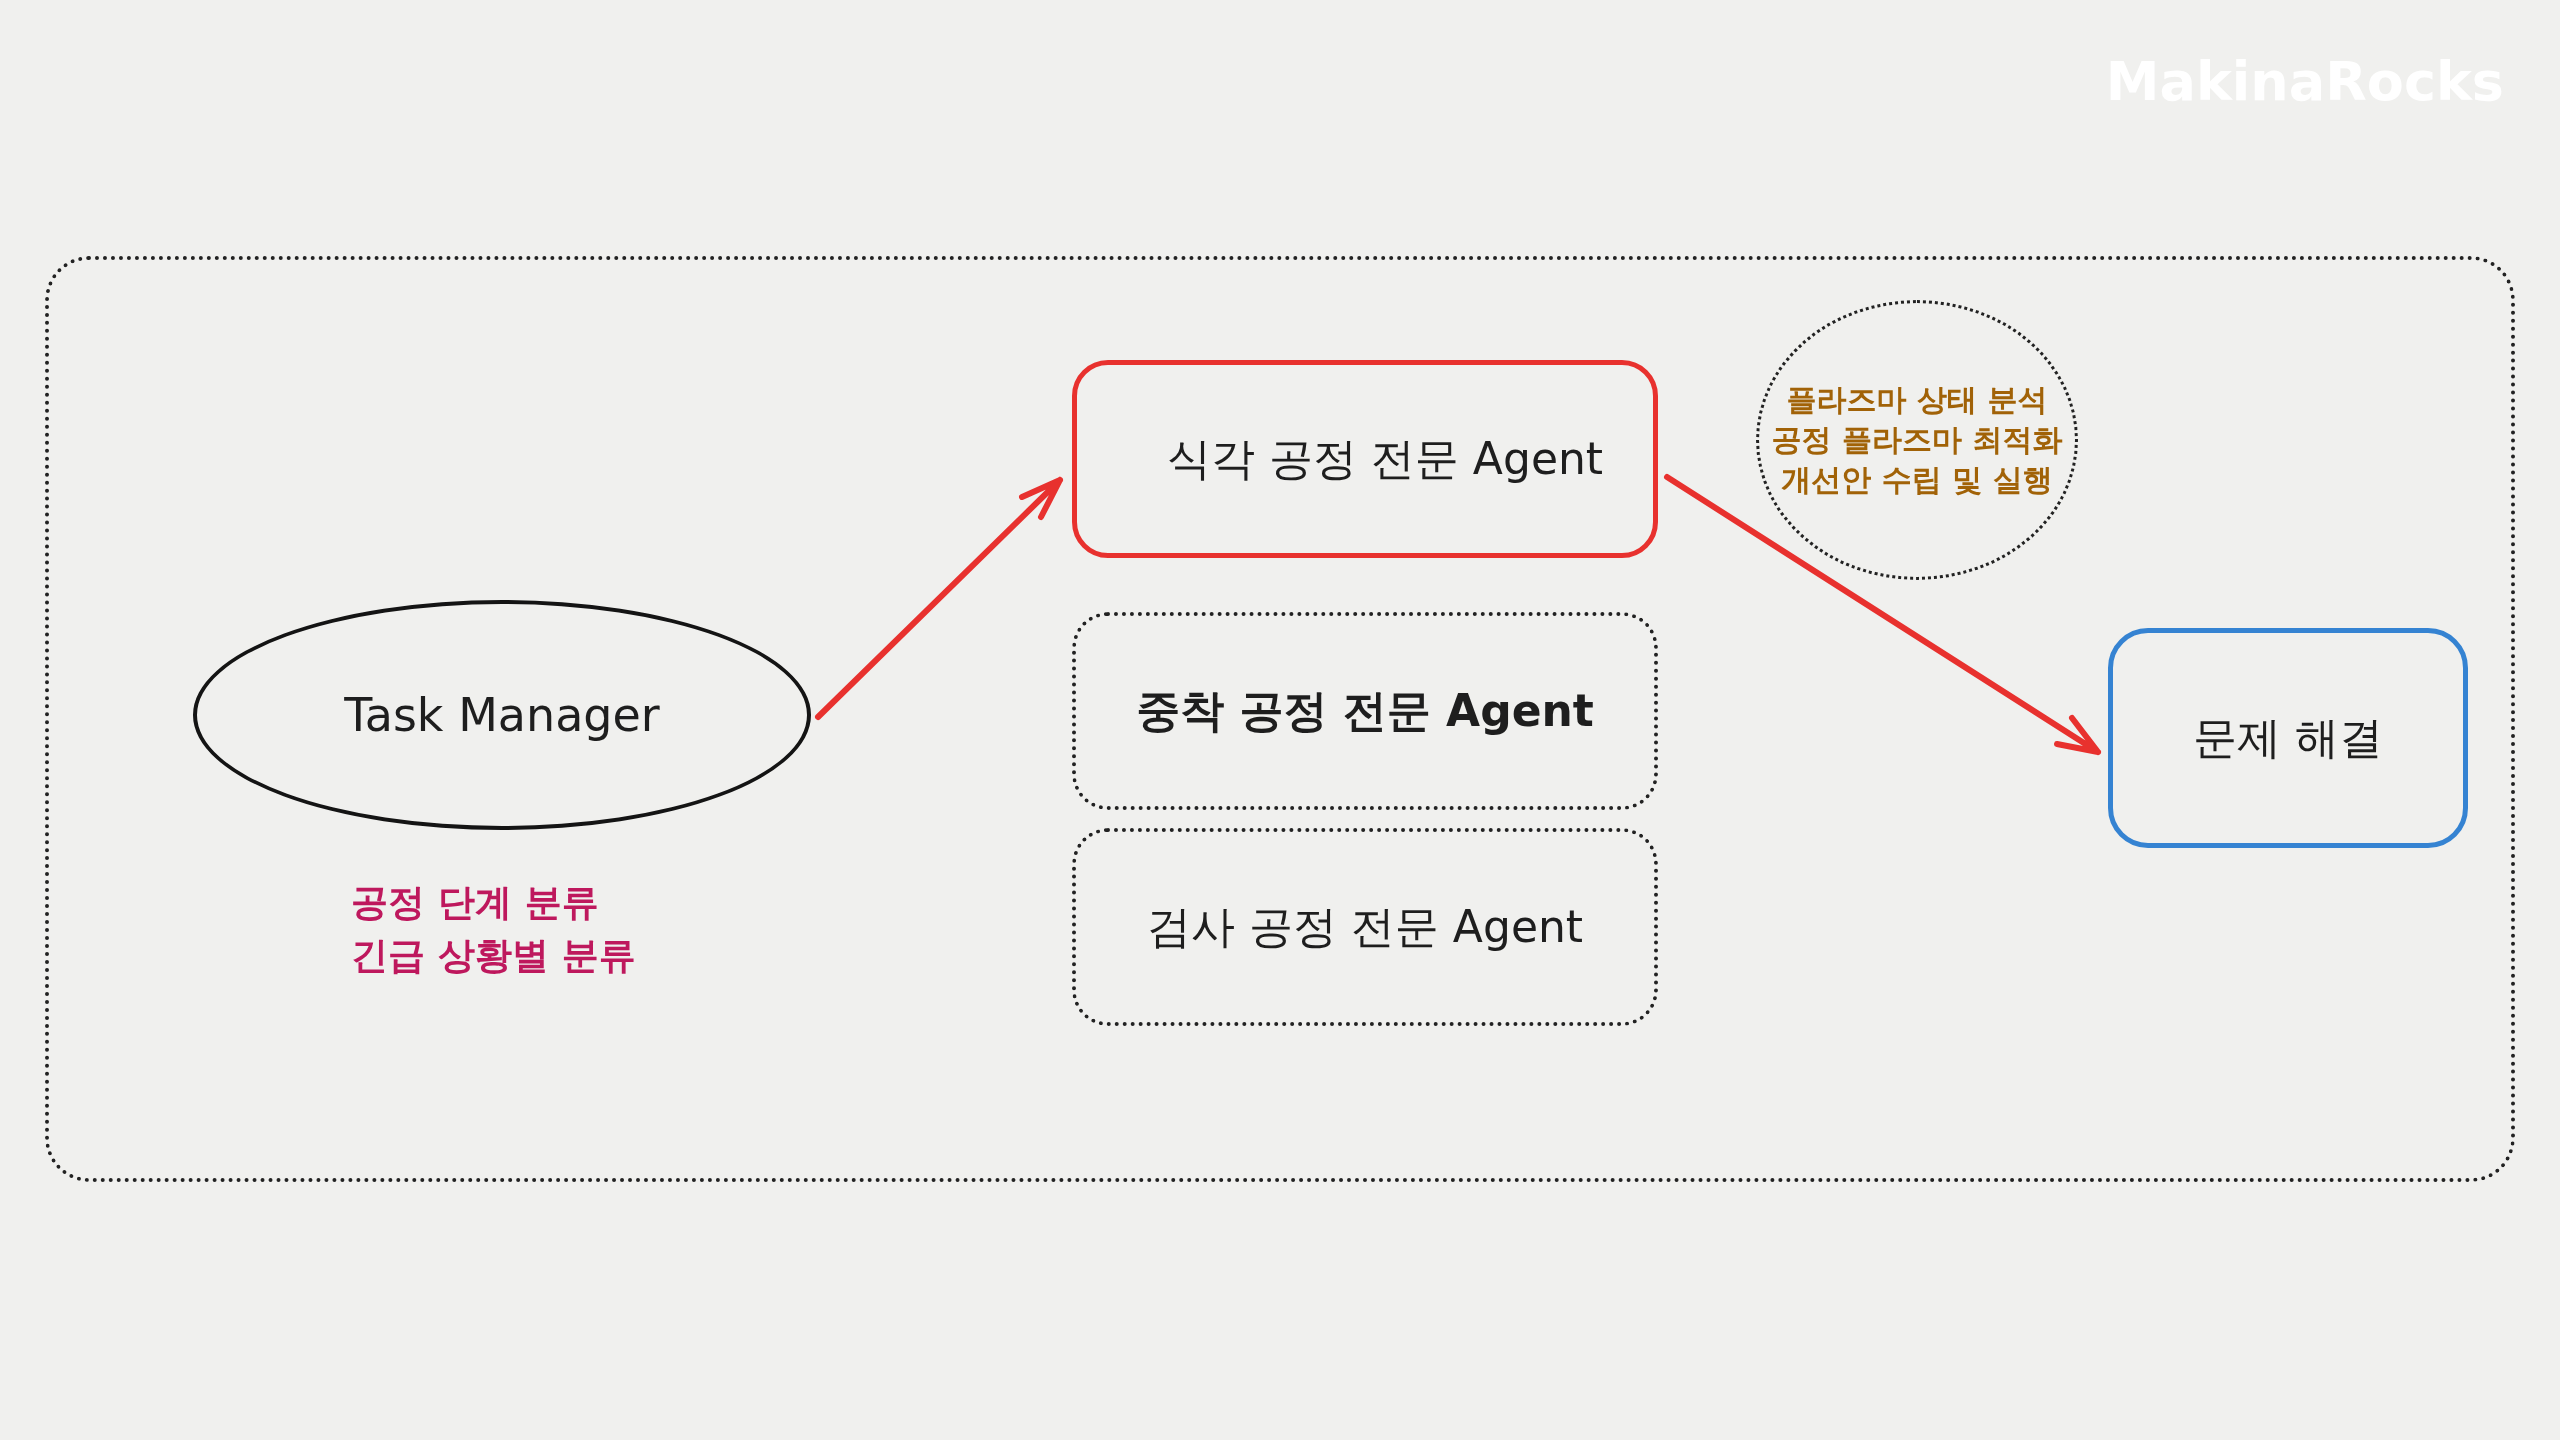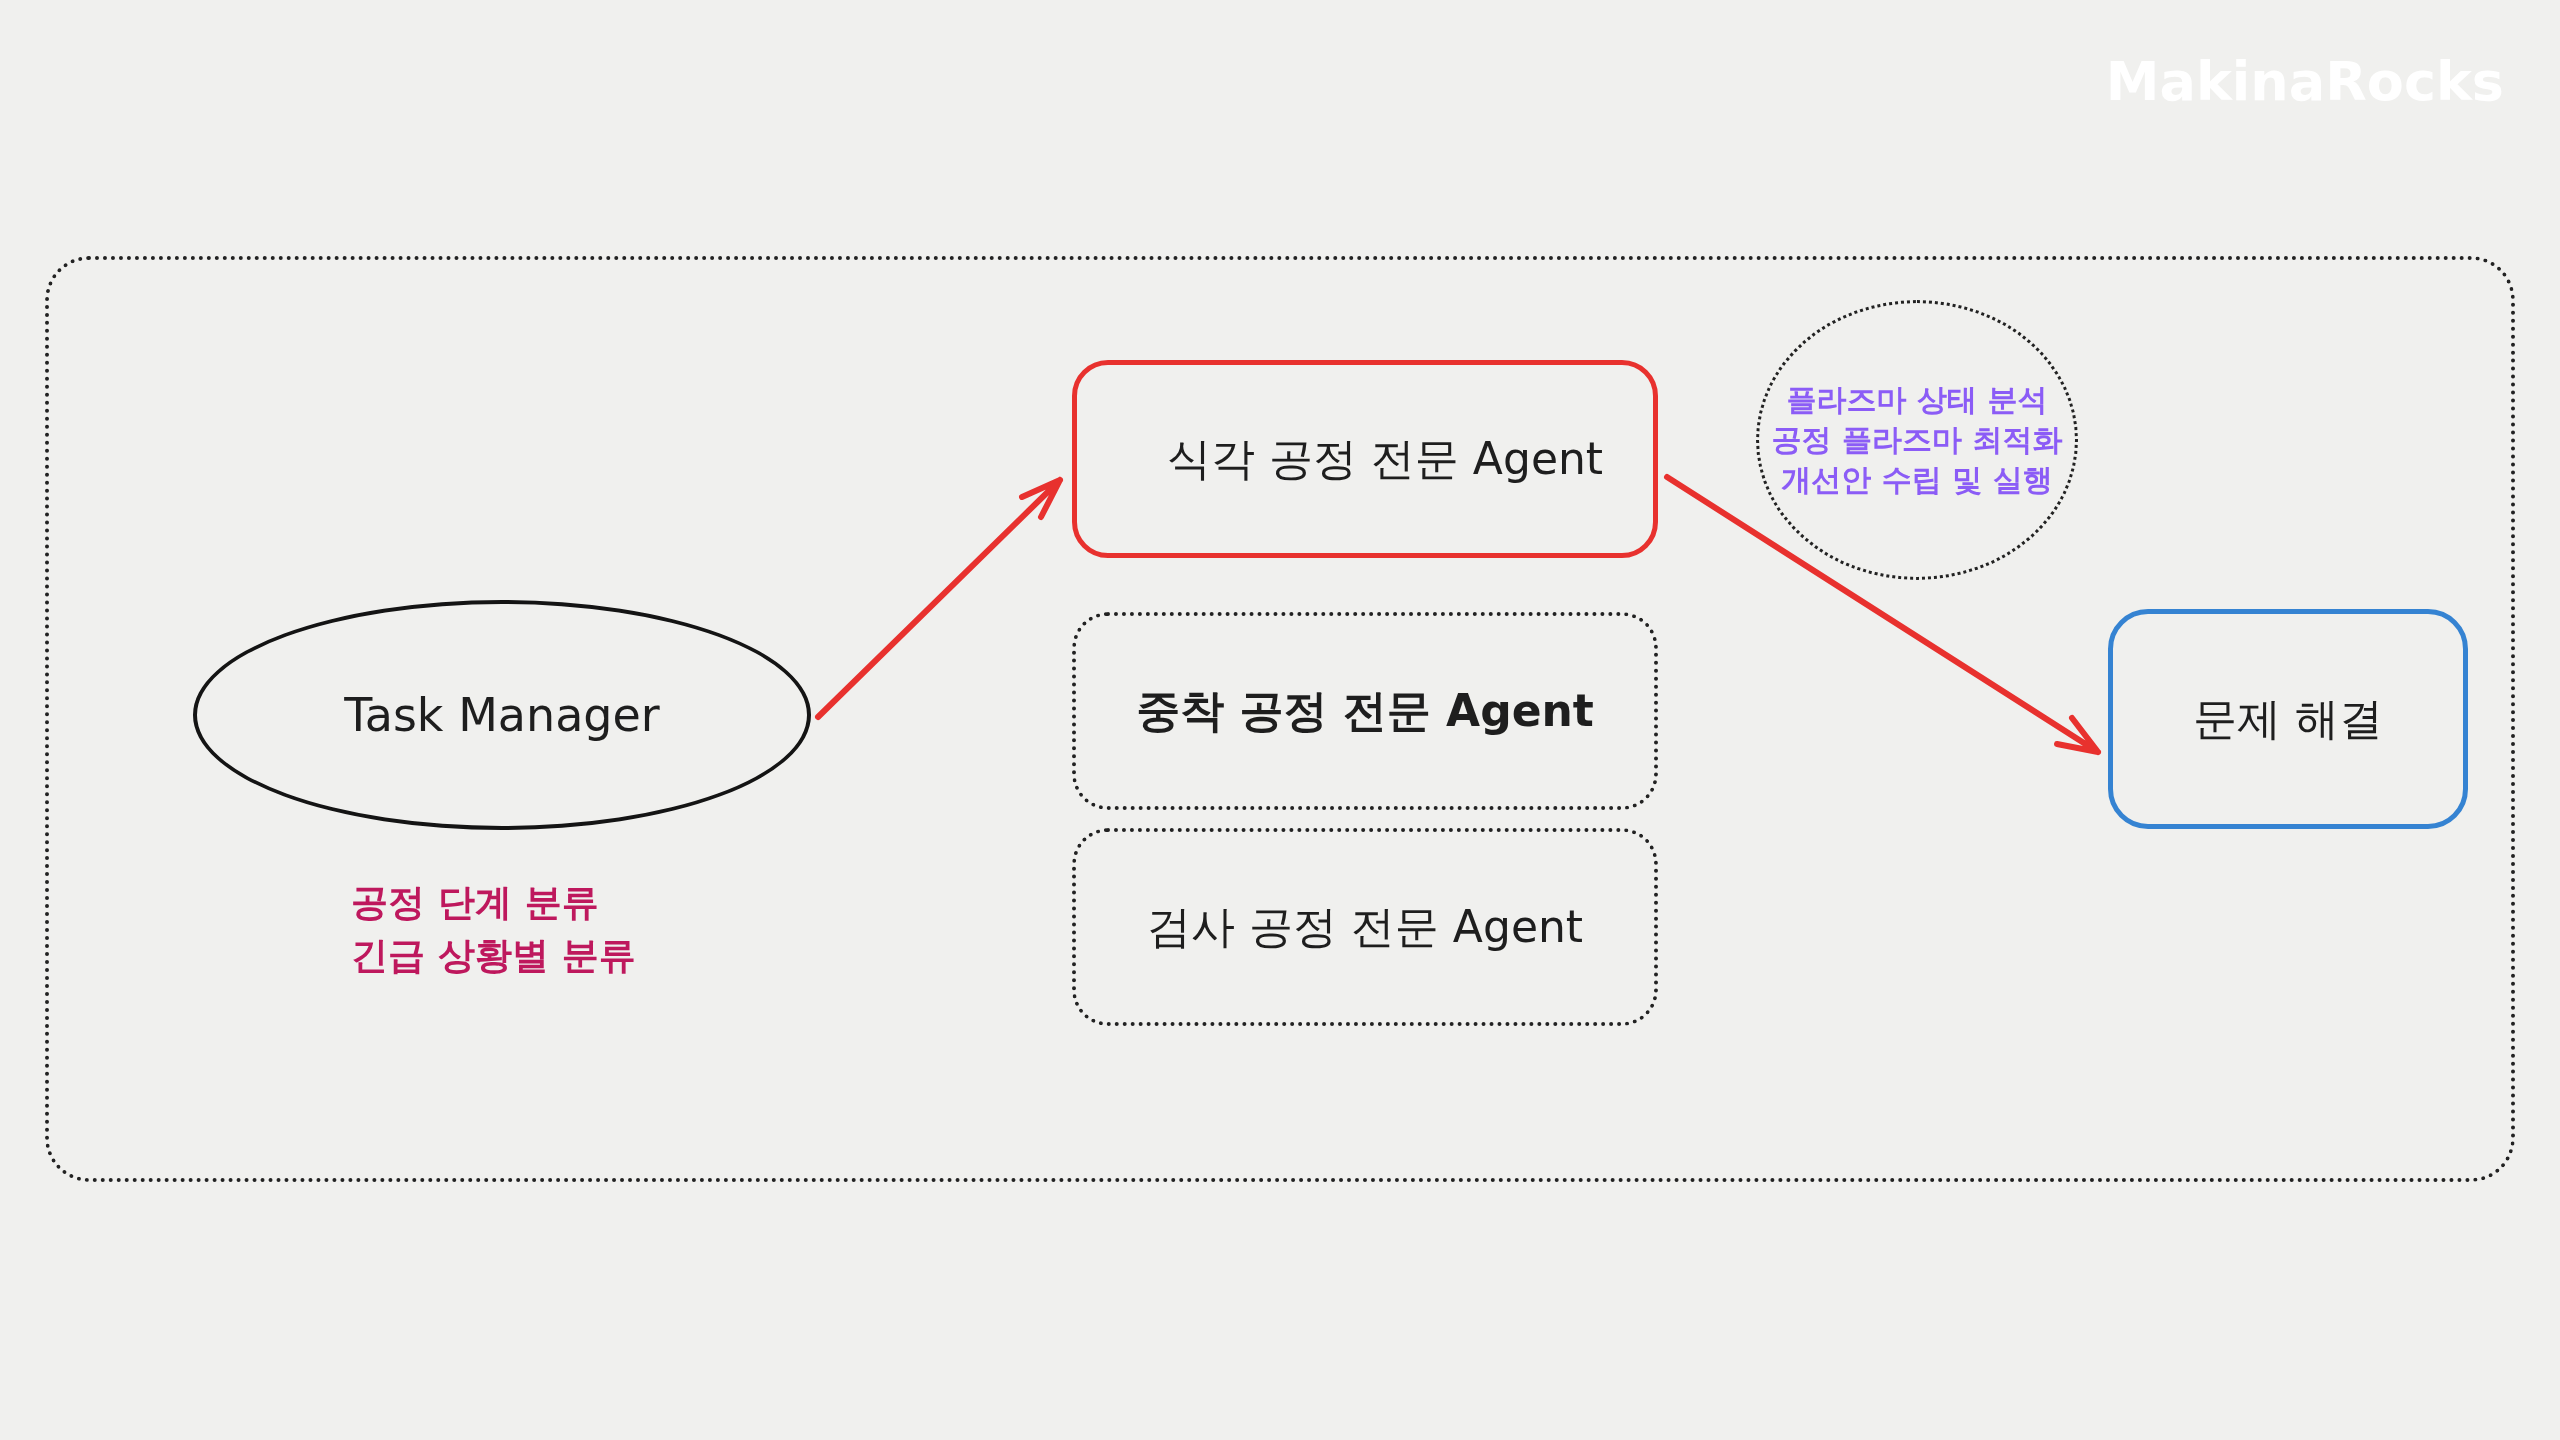--- a/index.html
+++ b/index.html
@@ -50,26 +50,26 @@
   .agent-depo  { top: 612px; border: 4px dotted #222222; font-weight: bold; }
   .agent-insp  { top: 828px; border: 4px dotted #222222; }
 
   .capability-circle {
     left: 1756px; top: 300px; width: 322px; height: 280px;
     border: 3px dotted #222222;
     border-radius: 50%;
   }
   .capability-text {
     font-size: 30px; line-height: 40px; font-weight: 600;
-    color: #8b5cf6; white-space: nowrap;
+    color: #a16207; white-space: nowrap;
   }
   .capability-text span { display: block; }
 
   .solution-box {
-    left: 2108px; top: 609px; width: 360px; height: 220px;
+    left: 2108px; top: 628px; width: 360px; height: 220px;
     border: 5px solid #3583d2;
     border-radius: 40px;
     font-size: 44px;
   }
 
   .arrows { position: absolute; left: 0; top: 0; width: 2560px; height: 1440px; pointer-events: none; }
 </style>
 </head>
 <body>
 

